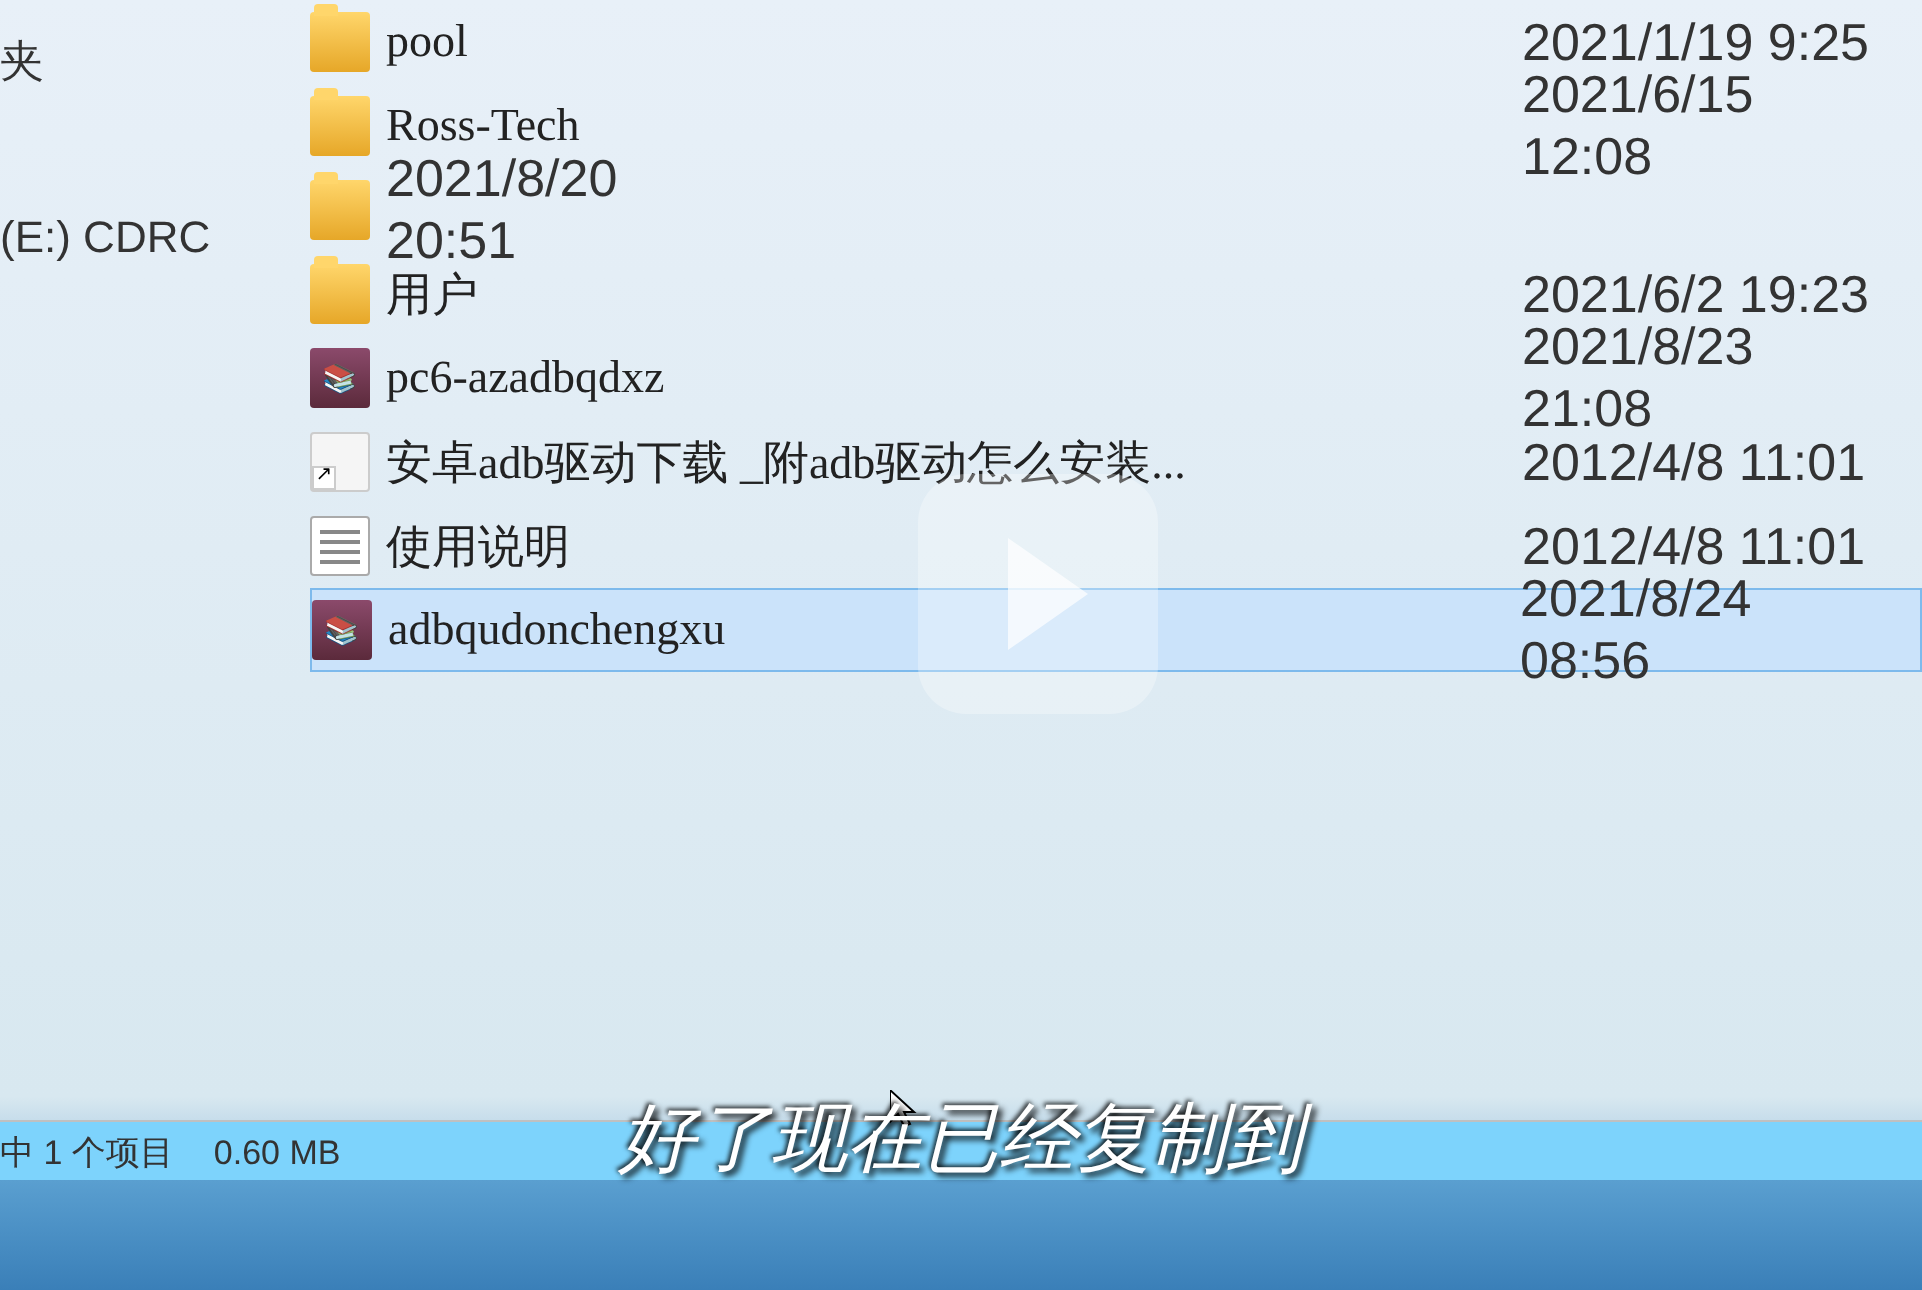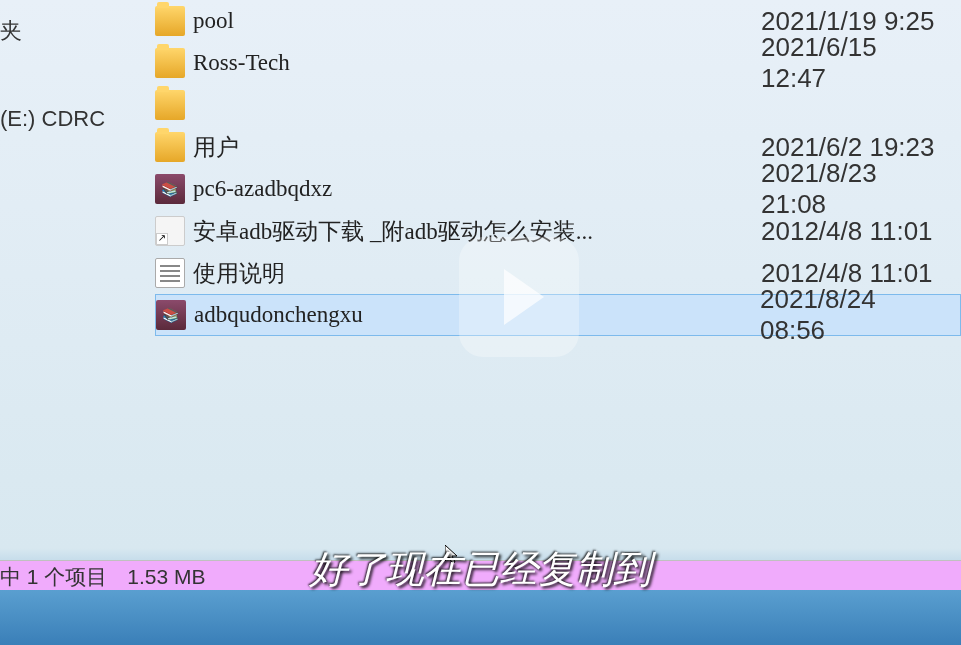--- a/index.html
+++ b/index.html
@@ -129,24 +129,24 @@
       font-size: 26px;
       color: #333;
       text-align: left;
       padding-right: 20px;
     }
     .status-bar {
       height: 32px;
       display: flex;
       align-items: center;
       padding-left: 0;
-      font-size: 21px;
+      font-size: 17px;
       color: #333;
       border-top: 1px solid #c0c0c0;
-      background: #f0abfc;
+      background: #7dd3fc;
     }
     .status-text {
       padding-right: 20px;
     }
     .subtitle {
       position: absolute;
       bottom: 50px;
       left: 50%;
       transform: translateX(-50%);
       font-size: 38px;
@@ -210,24 +210,25 @@
   </div>
   <div class="file-list">
     <div class="file-row">
       <div class="file-icon folder-icon"></div>
       <div class="file-name">pool</div>
       <div class="file-date">2021/1/19 9:25</div>
     </div>
     <div class="file-row">
       <div class="file-icon folder-icon"></div>
       <div class="file-name">Ross-Tech</div>
-      <div class="file-date">2021/6/15 12:47</div>
-    </div>
-    <div class="file-row">
-      <div class="file-icon folder-icon"></div>
+      <div class="file-date">2021/6/15 12:08</div>
+    </div>
+    <div class="file-row">
+      <div class="file-icon folder-icon"></div>
+      <div class="file-date">2021/8/20 20:51</div>
     </div>
     <div class="file-row">
       <div class="file-icon folder-icon"></div>
       <div class="file-name">用户</div>
       <div class="file-date">2021/6/2 19:23</div>
     </div>
     <div class="file-row">
       <div class="file-icon archive-icon"></div>
       <div class="file-name">pc6-azadbqdxz</div>
       <div class="file-date">2021/8/23 21:08</div>
@@ -245,21 +246,21 @@
     <div class="file-row selected">
       <div class="file-icon archive-icon"></div>
       <div class="file-name">adbqudonchengxu</div>
       <div class="file-date">2021/8/24 08:56</div>
     </div>
   </div>
 </div>
 
 <div class="status-bar">
   <span class="status-text">中 1 个项目</span>
-  <span class="status-text">1.53 MB</span>
+  <span class="status-text">0.60 MB</span>
 </div>
 
 <div class="bottom-bg"></div>
 
 <div class="play-overlay">
   <div class="play-triangle"></div>
 </div>
 
 <div class="cursor">
   <svg viewBox="0 0 16 22" width="16" height="22">

